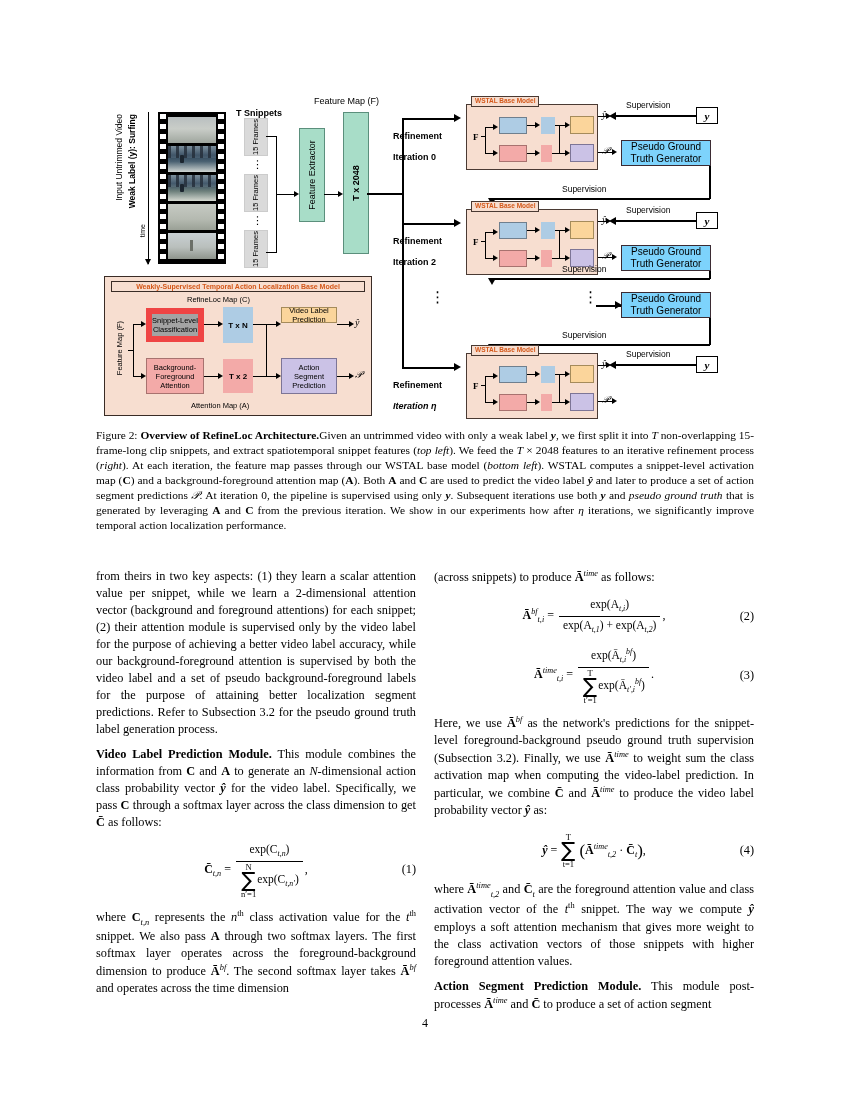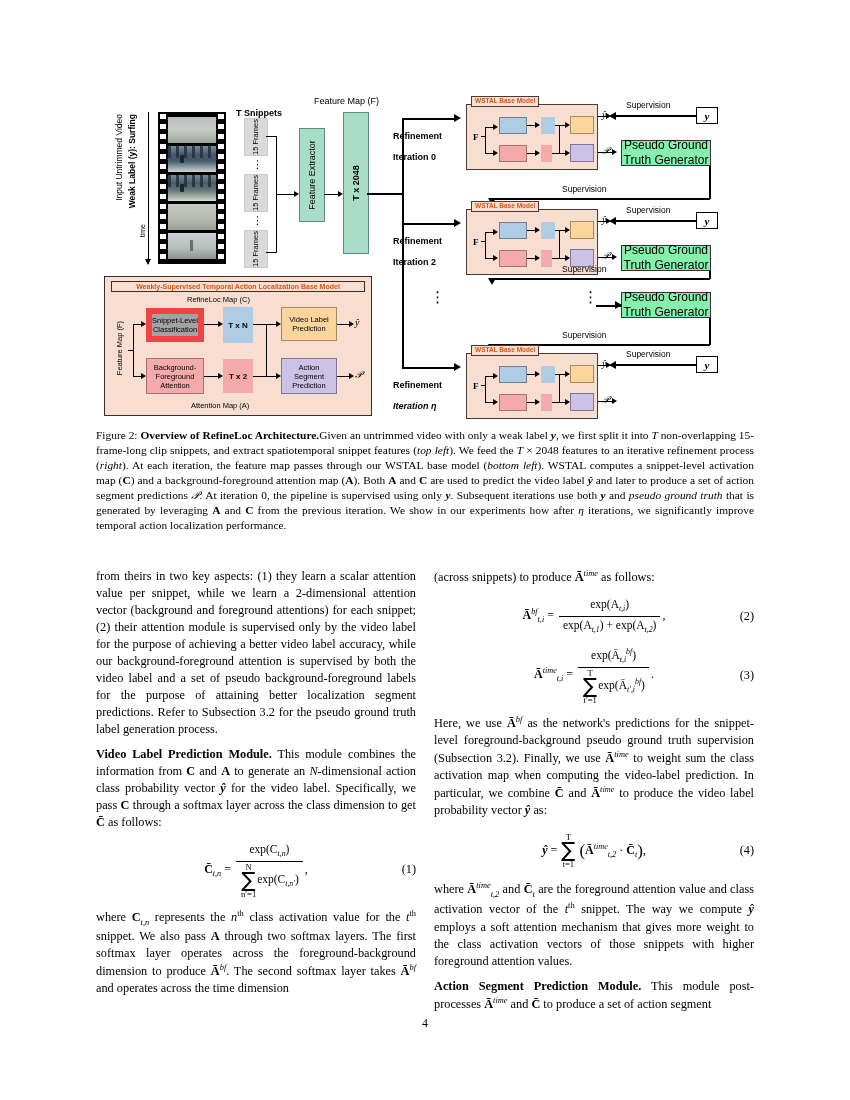--- a/index.html
+++ b/index.html
@@ -192,25 +192,25 @@
   .blk { position: absolute; box-sizing: border-box; }
   .blk.blue   { background: #aecce4; border: 1px solid #6f7f8e; }
   .blk.red    { background: #f3aaa8; border: 1px solid #a8726f; }
   .blk.bluep  { background: #aecce4; border: none; }
   .blk.redp   { background: #f3aaa8; border: none; }
   .blk.orange { background: #fbd59b; border: 1px solid #a58b5b; }
   .blk.purple { background: #cbc2e6; border: 1px solid #7d7596; }
 
   .pgt {
     position: absolute;
-    background: #86efac;
+    background: #7dd3fc;
     border: 1px solid #3b2b33;
     box-sizing: border-box;
     font-family: "Liberation Sans", sans-serif;
-    font-size: 12px;
+    font-size: 10px;
     line-height: 1.25;
     text-align: center;
     display: flex;
     align-items: center;
     justify-content: center;
     color: #000;
   }
   .ybox {
     position: absolute;
     background: #fff;
@@ -699,21 +699,21 @@
       <div class="dmap red" style="left:118px; top:82px; width:30px; height:34px;">T x 2</div>
 
       <div class="hline" style="left:148px; top:47px; width:14px;"></div>
       <div class="hline" style="left:148px; top:99px; width:14px;"></div>
       <div class="vline" style="left:161px; top:47px; height:52px;"></div>
       <div class="hline" style="left:161px; top:47px; width:10px;"></div>
       <div class="hline" style="left:161px; top:99px; width:10px;"></div>
       <div class="arrow-r" style="left:171px; top:44px;"></div>
       <div class="arrow-r" style="left:171px; top:96px;"></div>
 
-      <div class="dblk orange" style="left:176px; top:30px; width:56px; height:34px; white-space:pre-line;">Video Label
+      <div class="dblk orange" style="left:176px; top:30px; width:56px; height:16px; white-space:pre-line;">Video Label
 Prediction</div>
       <div class="dblk purple" style="left:176px; top:81px; width:56px; height:36px; white-space:pre-line;">Action
 Segment
 Prediction</div>
 
       <div class="hline" style="left:232px; top:47px; width:12px;"></div>
       <div class="arrow-r" style="left:244px; top:44px;"></div>
       <div class="mathlbl" style="left:250px; top:40px;">ŷ</div>
       <div class="hline" style="left:232px; top:99px; width:12px;"></div>
       <div class="arrow-r" style="left:244px; top:96px;"></div>

